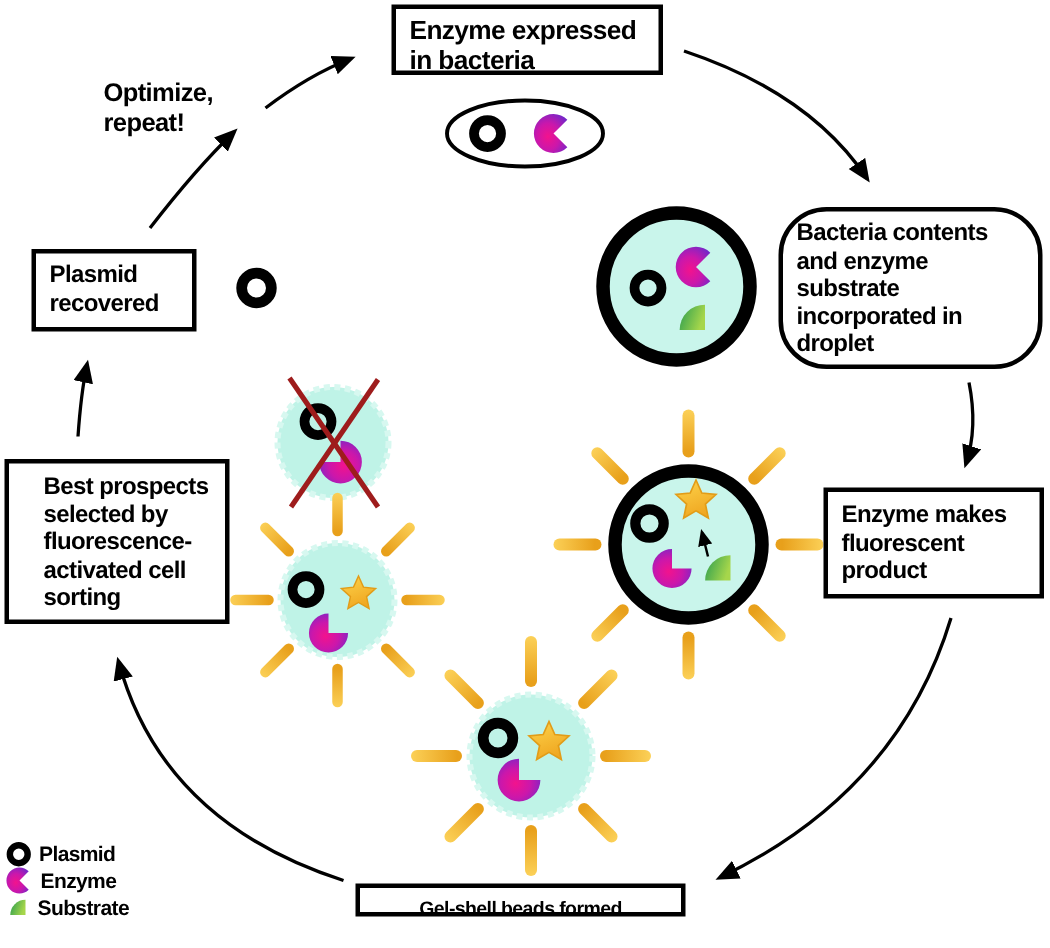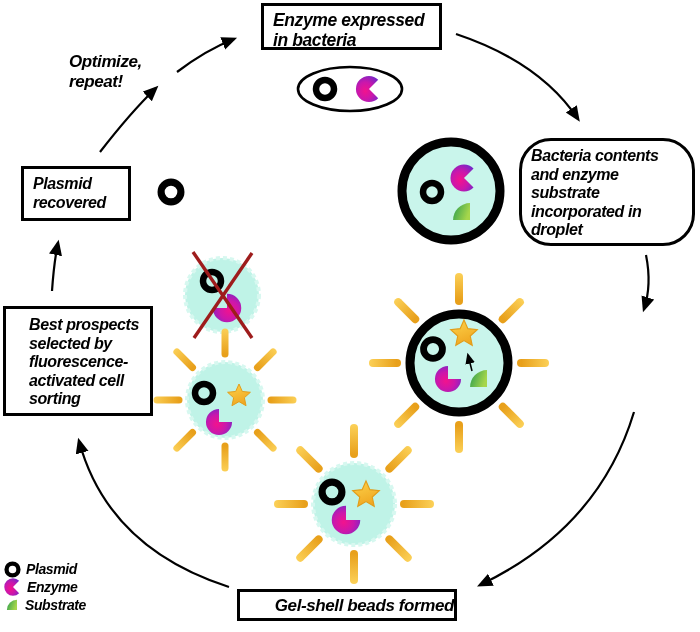--- a/index.html
+++ b/index.html
@@ -1,18 +1,18 @@
 <!DOCTYPE html>
 <html style="--box_bg: #ffffff; --box_border: #000000; --text: #000000; --bead_fill: #bff3e7; --bead_edge: #d7f8f0; --droplet_fill: #c9f5eb; --outline_black: #000000; --ray_inner: #e8a01b; --ray_outer: #fdd45c; --star_light: #fcd149; --star_dark: #efa51f; --enzyme_pink: #f2138d; --enzyme_mid: #cb17ab; --enzyme_violet: #4b2fd6; --substrate_dark: #2a9d4f; --substrate_light: #a6d64b; --cross_red: #9e1c1c; --arrow_black: #000000;"><head>
 <meta charset="utf-8">
 <style>
   html,body{margin:0;padding:0;background:#fff;}
   #canvas{
     position:relative;width:700px;height:632px;background:#fff;overflow:hidden;
-    font-family:"Liberation Sans","DejaVu Sans",sans-serif;color:var(--text,#000);font-style:italic;
+    font-family:"Liberation Sans","DejaVu Sans",sans-serif;color:var(--text,#000);
   }
   #artwork{position:absolute;left:0;top:0;}
   .box{
     position:absolute;box-sizing:border-box;background:var(--box_bg,#fff);
     border:3px solid var(--box_border,#000);font-weight:bold;
     white-space:pre-line;letter-spacing:-0.4px;line-height:1.16;
   }
   .note{
     position:absolute;font-weight:bold;white-space:pre-line;
     letter-spacing:-0.4px;line-height:1.18;
@@ -155,22 +155,25 @@
 
   <div class="box" style="left:261px;top:3px;width:181px;height:47px;padding:4px 4px 0 9px;font-size:17.5px;">Enzyme expressed
 in bacteria</div>
 
   <div class="box" style="left:519px;top:138px;width:176px;height:108px;padding:6px 2px 0 9px;font-size:16px;border-radius:32px;">Bacteria contents
 and enzyme
 substrate
 incorporated in
 droplet</div>
 
-
-  <div class="box" style="left:237px;top:589px;width:220px;height:32px;font-size:17px;line-height:27px;text-align:right;">Gel-shell beads formed</div>
+  <div class="box" style="left:549px;top:325px;width:147px;height:74px;padding:7px 2px 0 9px;font-size:16px;">Enzyme makes
+fluorescent
+product</div>
+
+  <div class="box" style="left:237px;top:589px;width:220px;height:22px;font-size:13px;line-height:27px;text-align:center;">Gel-shell beads formed</div>
 
   <div class="box" style="left:3px;top:306px;width:150px;height:110px;padding:7px 2px 0 23px;font-size:16px;">Best prospects
 selected by
 fluorescence-
 activated cell
 sorting</div>
 
   <div class="box" style="left:21px;top:166px;width:110px;height:55px;padding:6px 2px 0 9px;font-size:16px;">Plasmid
 recovered</div>
 

